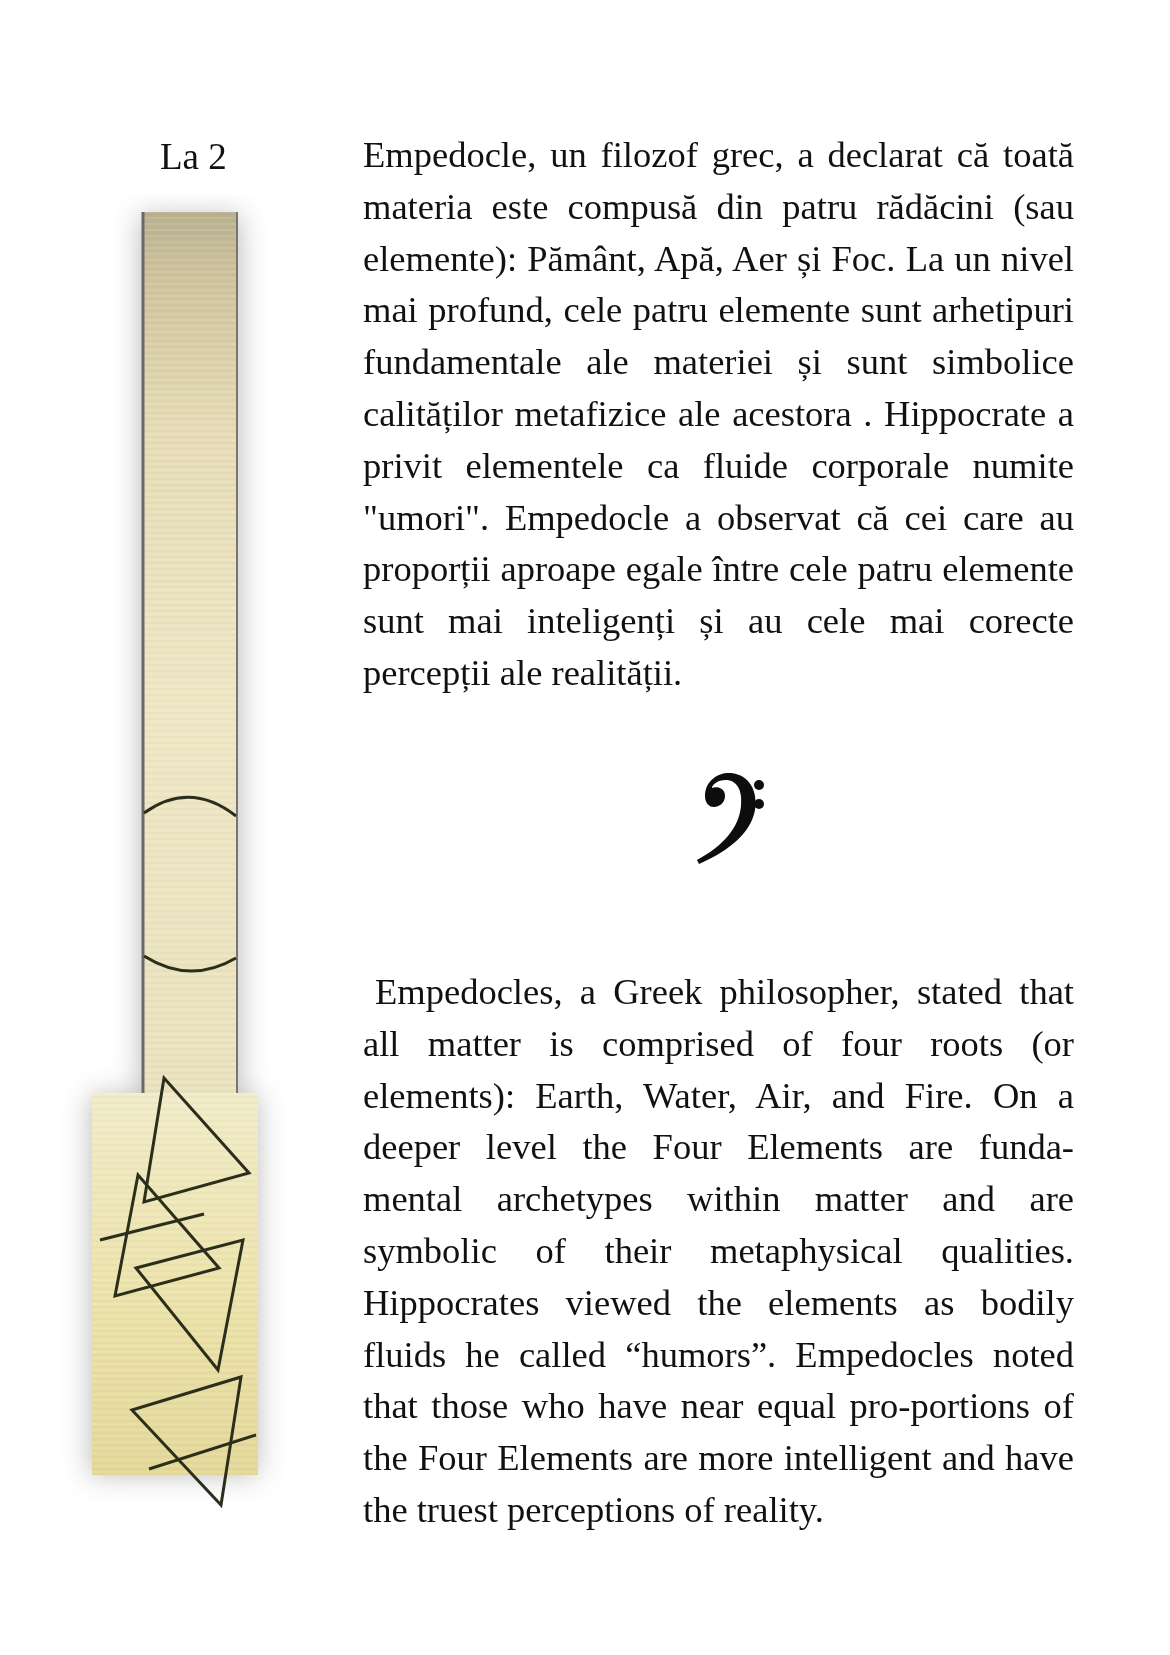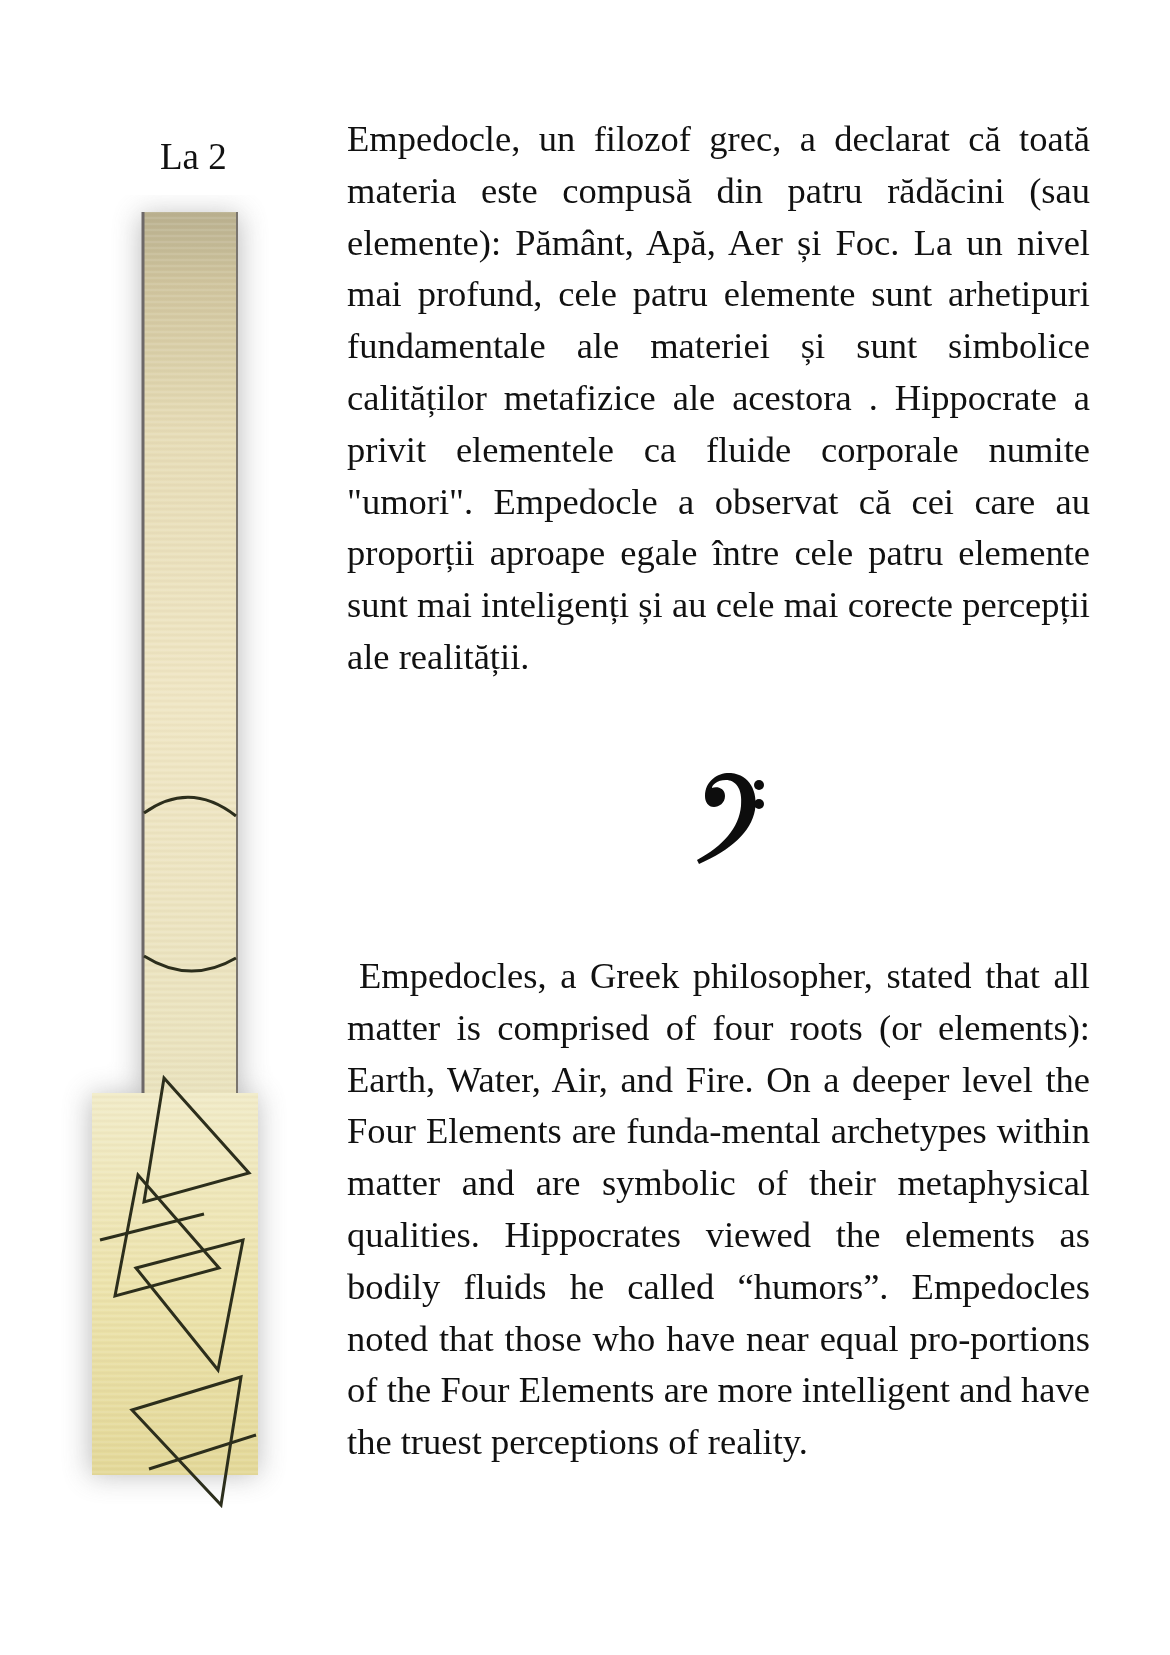--- a/index.html
+++ b/index.html
@@ -36,21 +36,21 @@
       width: 743px;
       font-size: 36.5px;
       line-height: 51.8px;
       text-align: justify;
       text-align-last: left;
       hyphens: manual;
     }
     .text-ro { top: 113px; }
     .text-en { top: 950px; }
     .text-en p { text-indent: 12px; }
-    .text-block p { margin: 0; }
+    .text-block p { margin: 16px; }
     .clef {
       position: absolute;
       left: 695px;
       top: 770px;
       width: 70px;
       height: 95px;
     }
   </style>
 </head>
 <body>

